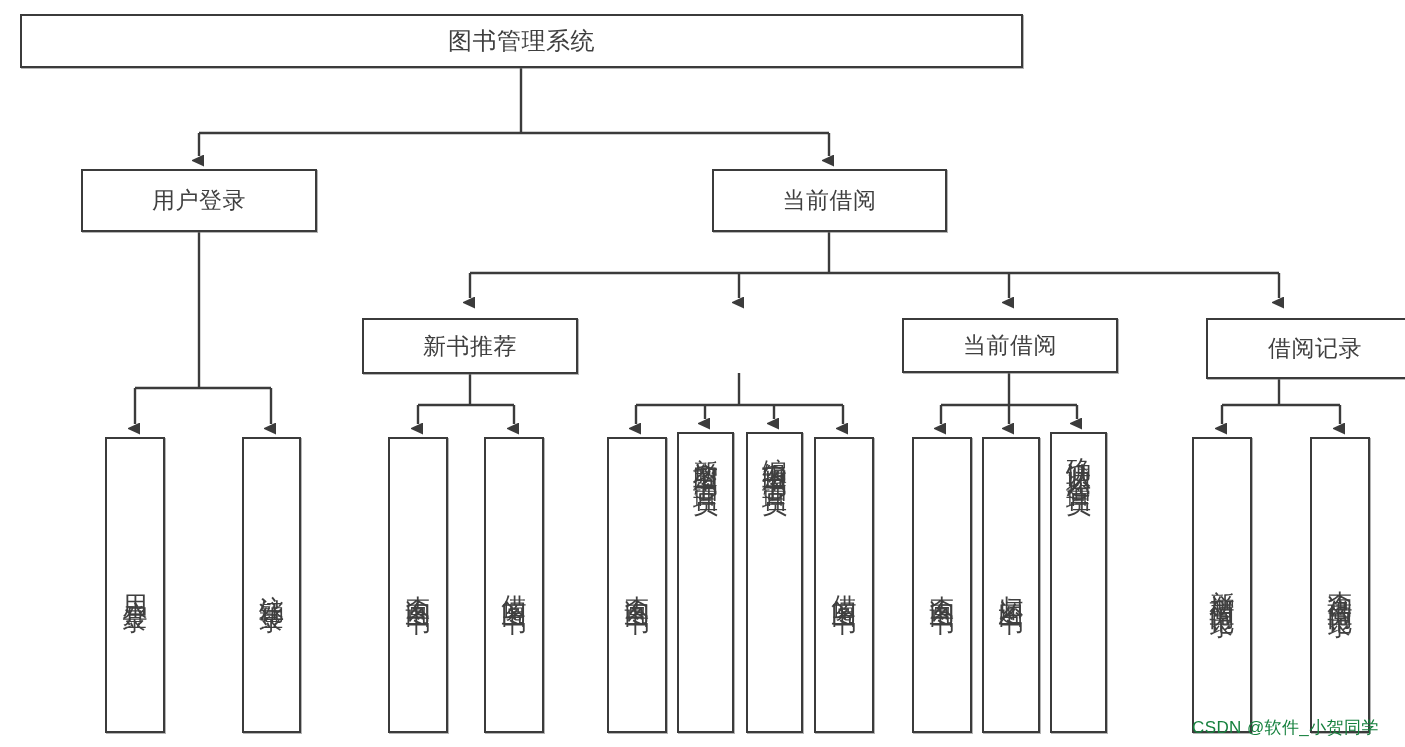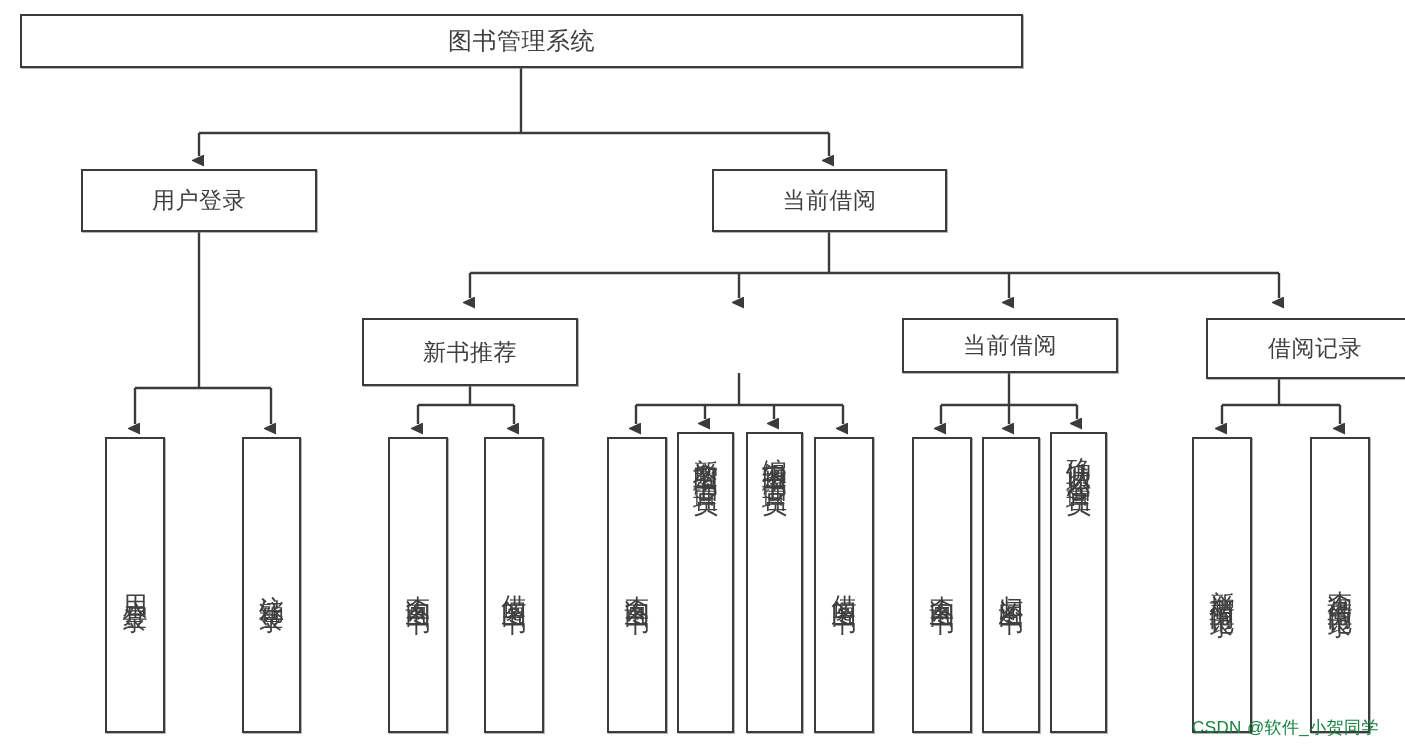--- a/index.html
+++ b/index.html
@@ -135,21 +135,21 @@
   </div>
 
   <div class="node horiz" style="left:81px; top:169px; width:236px; height:63px;">
     <span class="node-label">用户登录</span>
   </div>
 
   <div class="node horiz" style="left:712px; top:169px; width:235px; height:63px;">
     <span class="node-label">当前借阅</span>
   </div>
 
-  <div class="node horiz" style="left:362px; top:318px; width:216px; height:68px;">
+  <div class="node horiz" style="left:362px; top:318px; width:216px; height:56px;">
     <span class="node-label">新书推荐</span>
   </div>
 
 
   <div class="node horiz" style="left:902px; top:318px; width:216px; height:55px;">
     <span class="node-label">当前借阅</span>
   </div>
 
   <div class="node horiz" style="left:1206px; top:318px; width:218px; height:61px;">
     <span class="node-label">借阅记录</span>

